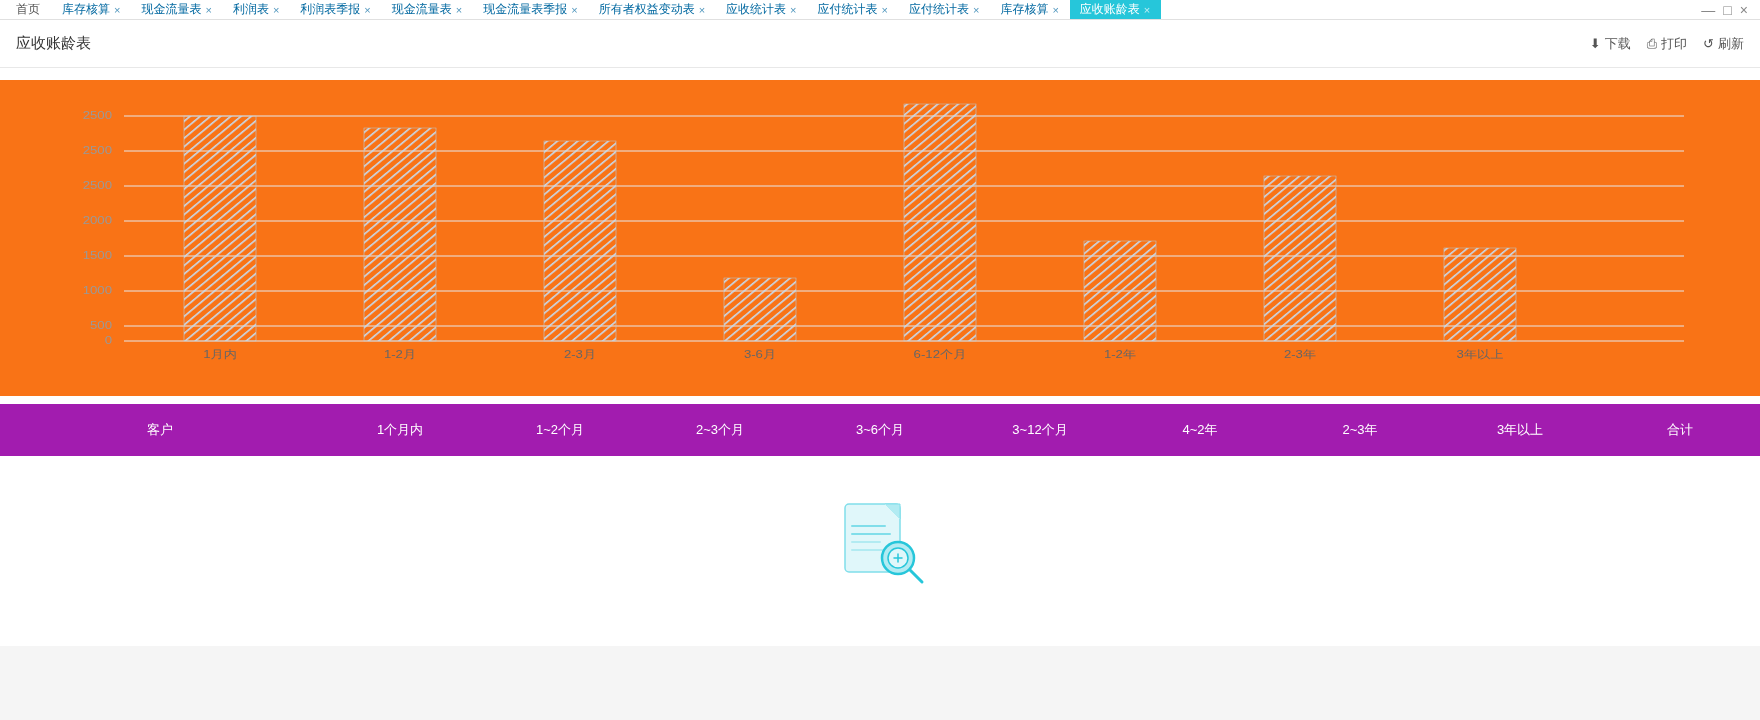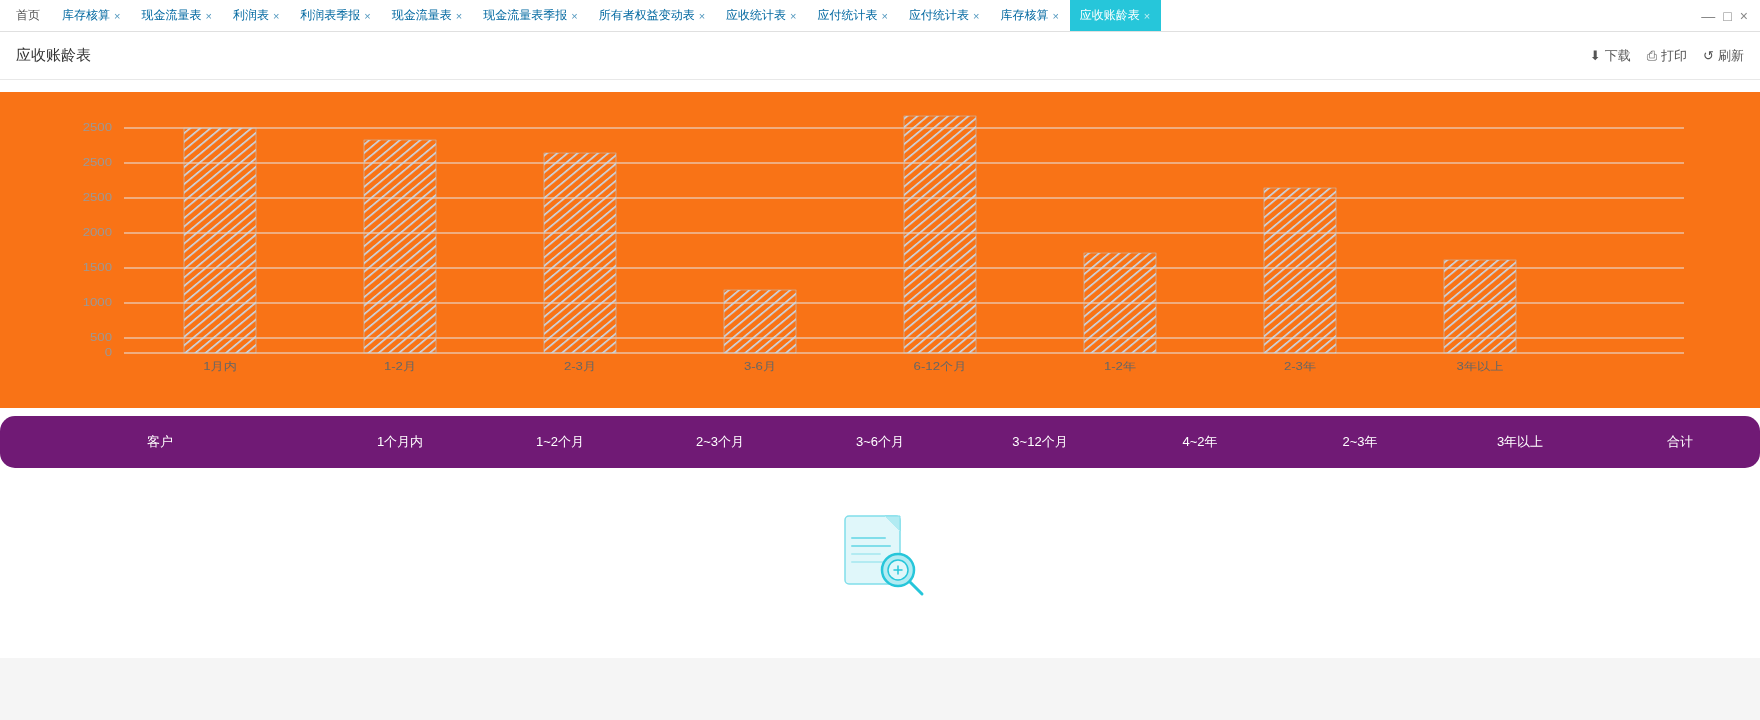--- a/index.html
+++ b/index.html
@@ -4,21 +4,21 @@
   <style>
     * { box-sizing: border-box; margin: 0; padding: 0; }
     body { font-family: 'Microsoft YaHei', Arial, sans-serif; background: #f5f5f5; font-size: 13px; color: #333; overflow-x: hidden; }
 
     
     .tab-bar {
       display: flex;
       align-items: center;
       background: #fff;
       border-bottom: 1px solid #e0e0e0;
-      height: 32px;
+      height: 20px;
       padding: 0 4px;
       overflow-x: auto;
       white-space: nowrap;
     }
     .tab-bar::-webkit-scrollbar { display: none; }
     .tab-item {
       display: inline-flex;
       align-items: center;
       padding: 0 10px;
       height: 36px;
@@ -110,27 +110,26 @@
 
     .chart-svg {
       width: 100%;
       height: 100%;
     }
 
     
     .table-header {
       display: grid;
       grid-template-columns: 2fr 1fr 1fr 1fr 1fr 1fr 1fr 1fr 1fr 1fr;
-      background: #701a75;
+      background: #a21caf;
       color: #fff;
       font-size: 13px;
       height: 52px;
       align-items: center;
       margin-top: 8px;
-      border-radius: 15px;
     }
     .table-header-cell {
       text-align: center;
       padding: 0 8px;
       font-weight: 400;
     }
 
     
     .empty-state {
       display: flex;

